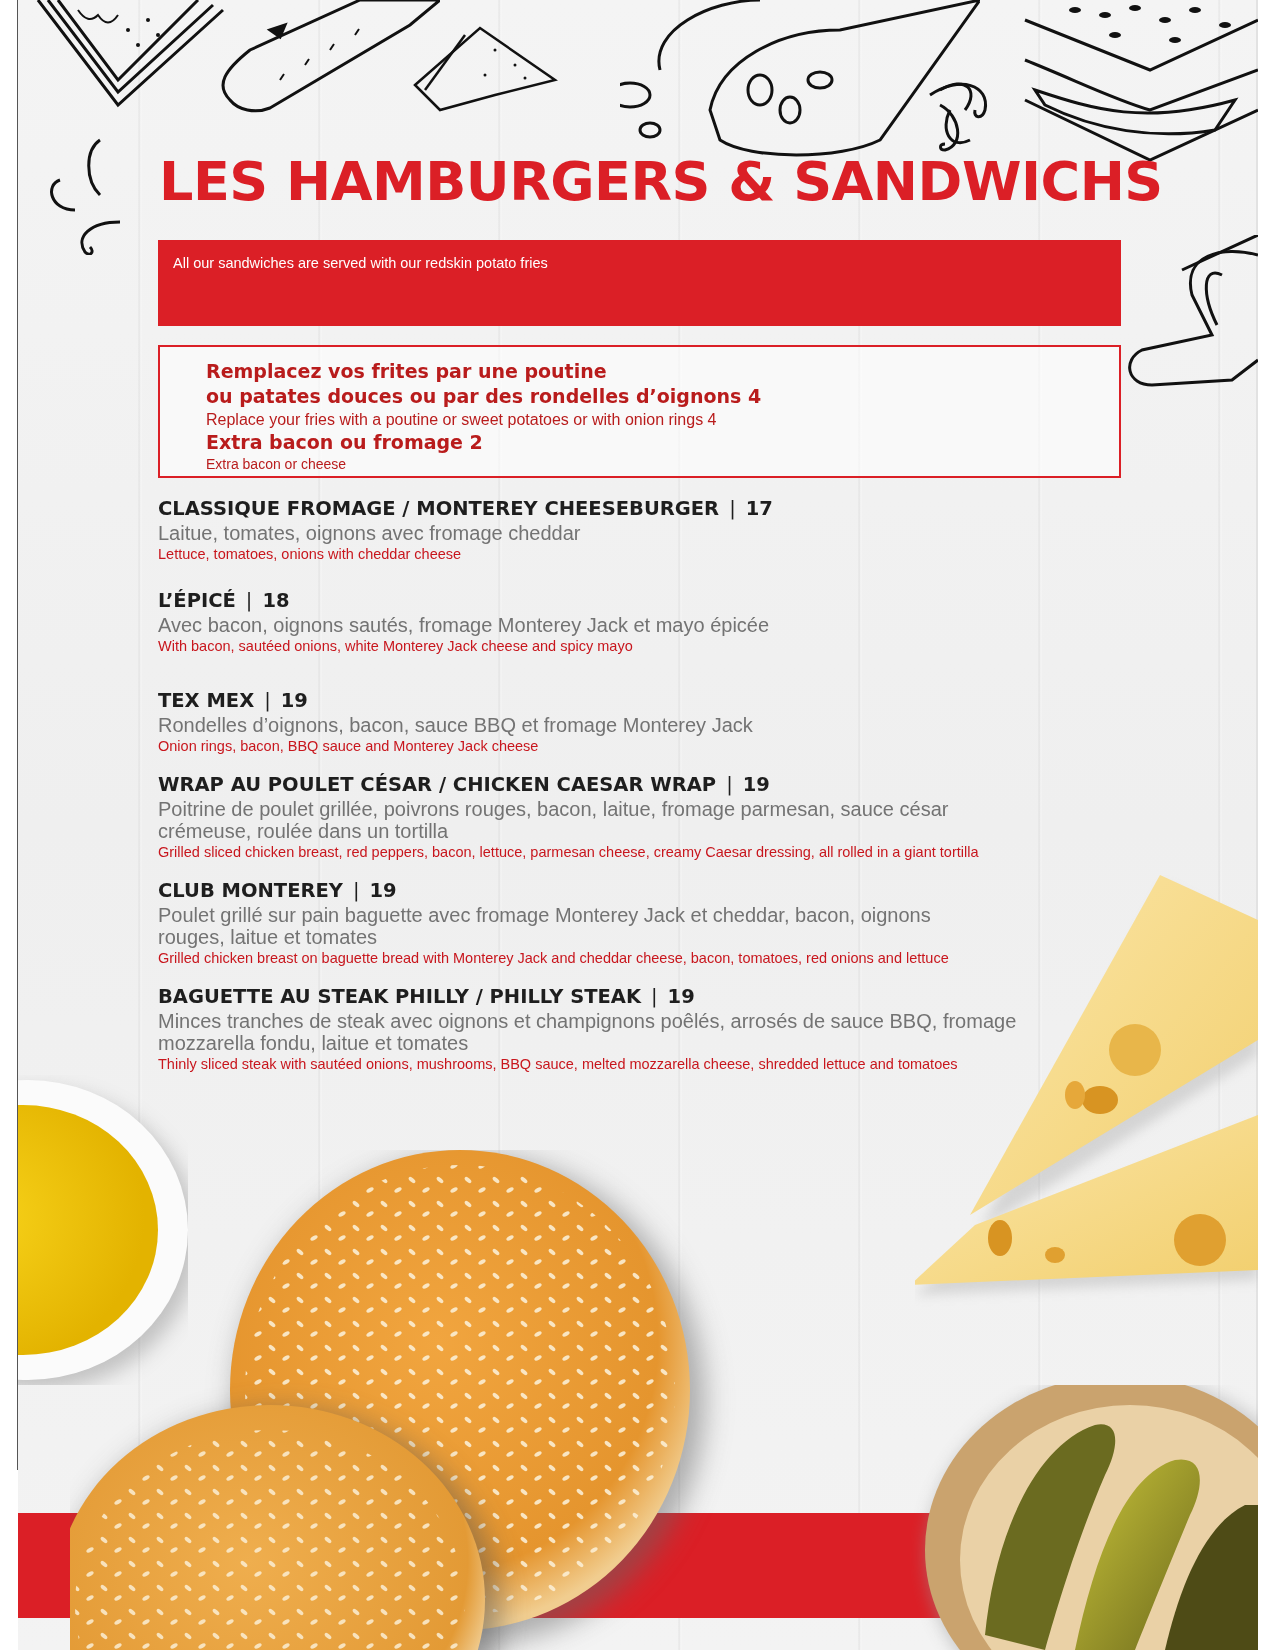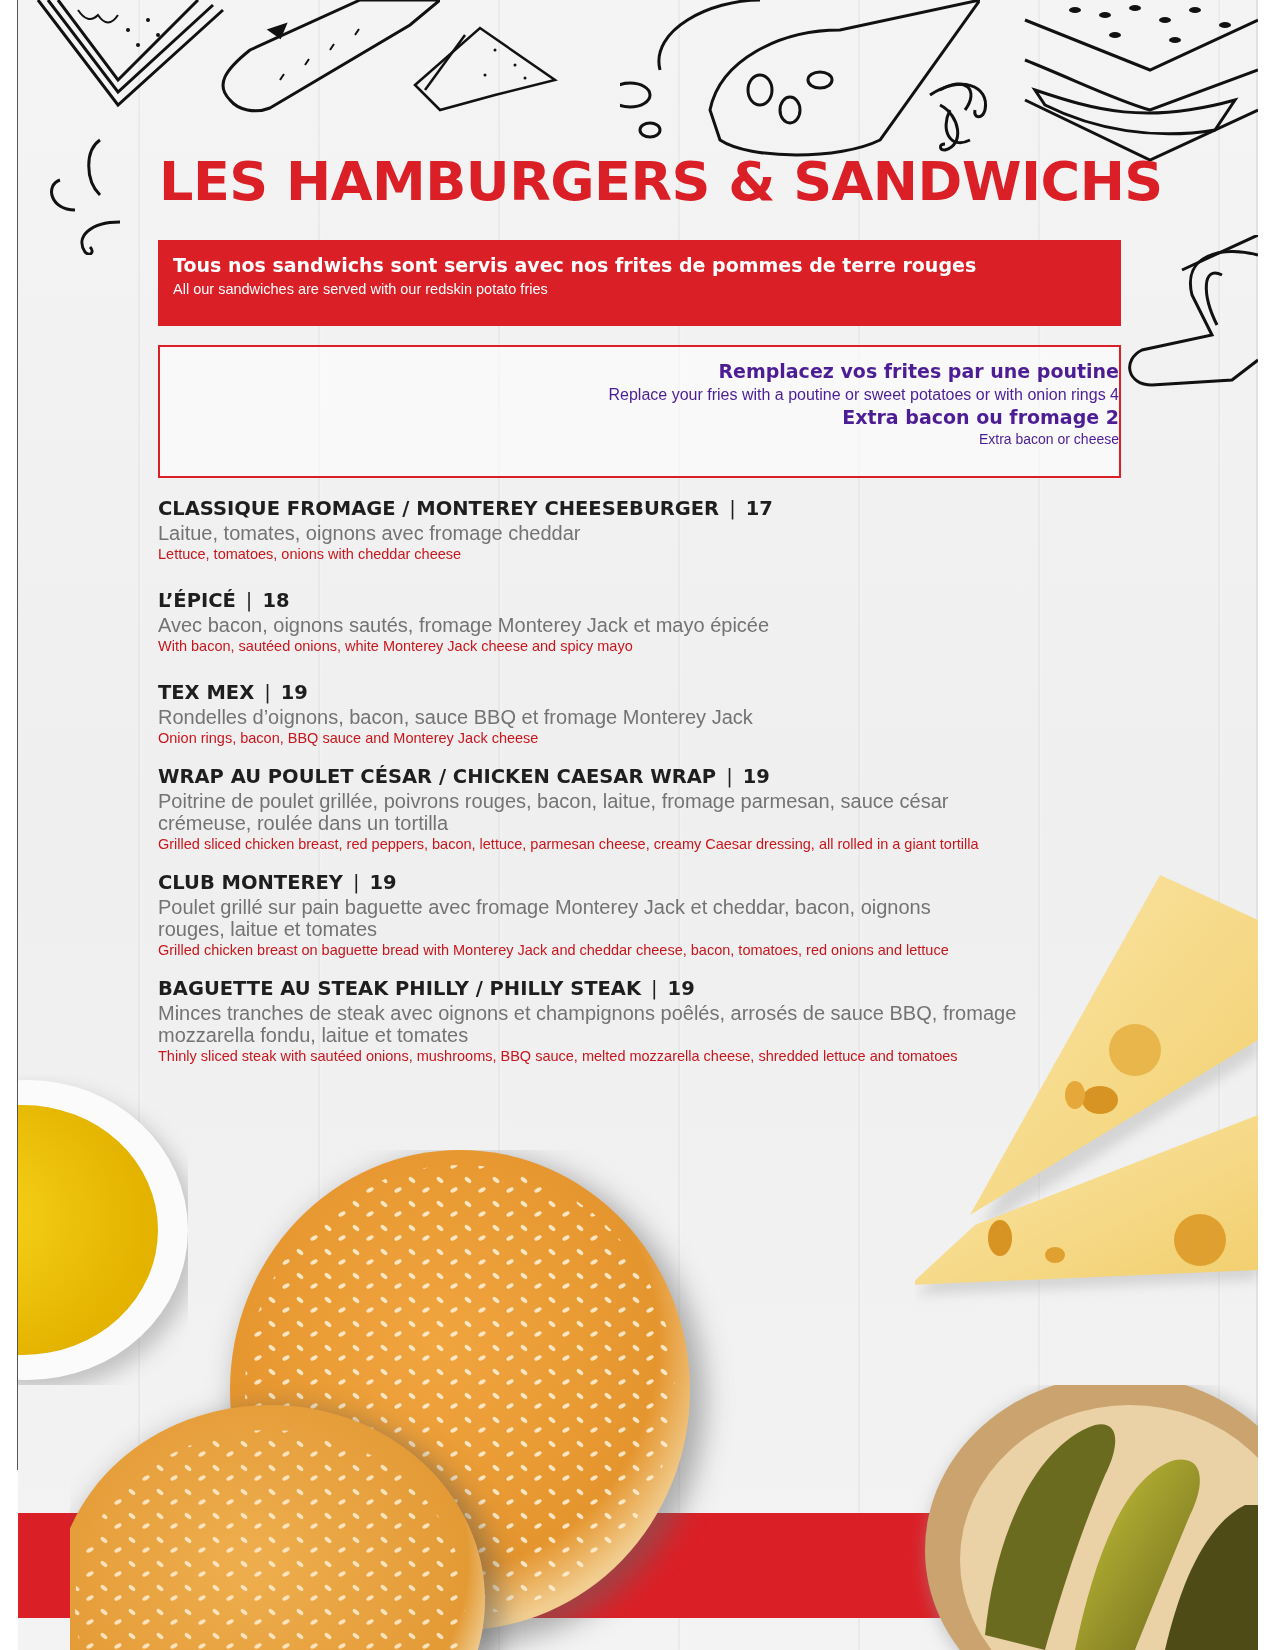--- a/index.html
+++ b/index.html
@@ -39,21 +39,21 @@
   .banner .en { font-size:14.5px; line-height:22px; }
 
   .extras {
     position:absolute; left:158px; top:345px; width:963px; height:133px;
     border:2px solid #DB1F26; box-sizing:border-box; display:flex; background:rgba(255,255,255,0.55);
   }
   .extras-label {
     width:290px; background:#DB1F26; color:#fff; display:flex; align-items:center; justify-content:center;
     font-family:"DejaVu Sans", sans-serif; font-weight:bold; font-size:19px;
   }
-  .extras-body { flex:1; text-align:right; color:#4c1d95; padding-top:12px;padding-left:46px; }
+  .extras-body { flex:1; text-align:left; color:#b91c1c; padding-top:12px;padding-left:46px; }
   .extras-body .b { font-family:"DejaVu Sans", sans-serif; font-weight:bold; font-size:19px; line-height:25px; }
   .extras-body .r { font-size:16px; line-height:21px; }
   .extras-body .s { font-size:14px; line-height:18px; }
 
   .menu { position:absolute; left:158px; top:496px; width:950px; }
   .item { margin-bottom:0; }
   .item-name {
     font-family:"DejaVu Sans", sans-serif; font-weight:bold; font-size:19.5px; color:#1e1e1e;
     line-height:26px; white-space:nowrap;
   }
@@ -167,40 +167,40 @@
       <g fill="none" stroke="#111" stroke-width="3">
     <path d="M10 20 c30 -20 60 -10 55 15 c-3 10 -12 8 -10 0"></path>
         <path d="M20 30 c20 10 25 40 5 45 c-6 0 -6 -6 0 -6"></path>
   </g>
     </svg>
 </div>
 
 <div class="title">LES HAMBURGERS &amp; SANDWICHS</div>
 
 <div class="banner">
-  <div class="fr">Tous nos sandwichs sont servis avec nos frites de pommes de terre rouges</div>
   <div class="en">All our sandwiches are served with our redskin potato fries</div>
 </div>
 
 <div class="extras">
   <div class="extras-body">
     <div class="b">Remplacez vos frites par une poutine</div>
+    <div class="b">ou patates douces ou par des rondelles d’oignons  4</div>
     <div class="r">Replace your fries with a poutine or sweet potatoes or with onion rings  4</div>
     <div class="b">Extra bacon ou fromage  2</div>
     <div class="s">Extra bacon or cheese</div>
   </div>
 </div>
 
 <div class="menu">
   <div class="item" style="margin-bottom:24px;">
     <div class="item-name"><span>CLASSIQUE FROMAGE / MONTEREY CHEESEBURGER</span><span class="sep">|</span><span>17</span></div>
     <div class="item-fr">Laitue, tomates, oignons avec fromage cheddar</div>
     <div class="item-en">Lettuce, tomatoes, onions with cheddar cheese</div>
   </div>
-  <div class="item" style="margin-bottom:24px;">
+  <div class="item" style="margin-bottom:32px;">
     <div class="item-name"><span>L’ÉPICÉ</span><span class="sep">|</span><span>18</span></div>
     <div class="item-fr">Avec bacon, oignons sautés, fromage Monterey Jack et mayo épicée</div>
     <div class="item-en">With bacon, sautéed onions, white Monterey Jack cheese and spicy mayo</div>
   </div>
   <div class="item" style="margin-bottom:16px;">
     <div class="item-name"><span>TEX MEX</span><span class="sep">|</span><span>19</span></div>
     <div class="item-fr">Rondelles d’oignons, bacon, sauce BBQ et fromage Monterey Jack</div>
     <div class="item-en">Onion rings, bacon, BBQ sauce and Monterey Jack cheese</div>
   </div>
   <div class="item" style="margin-bottom:16px;">

